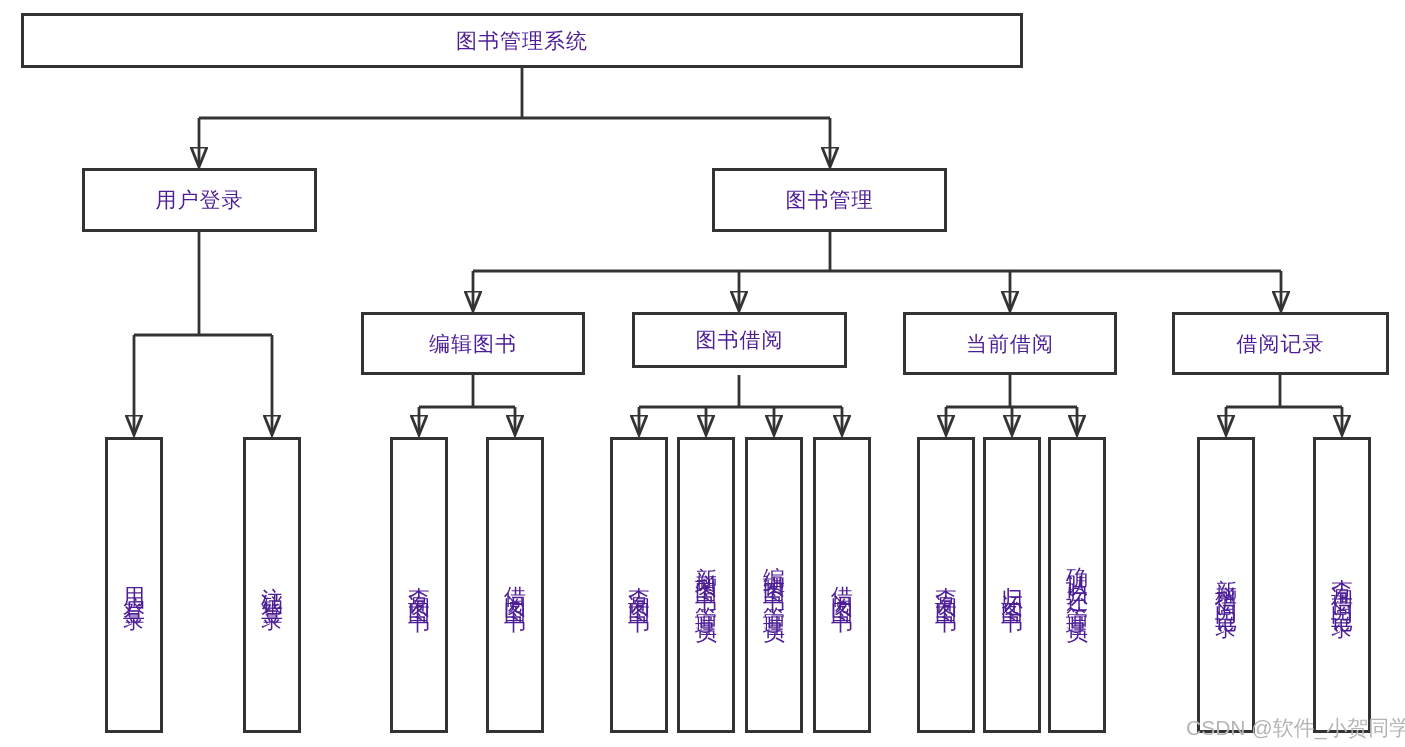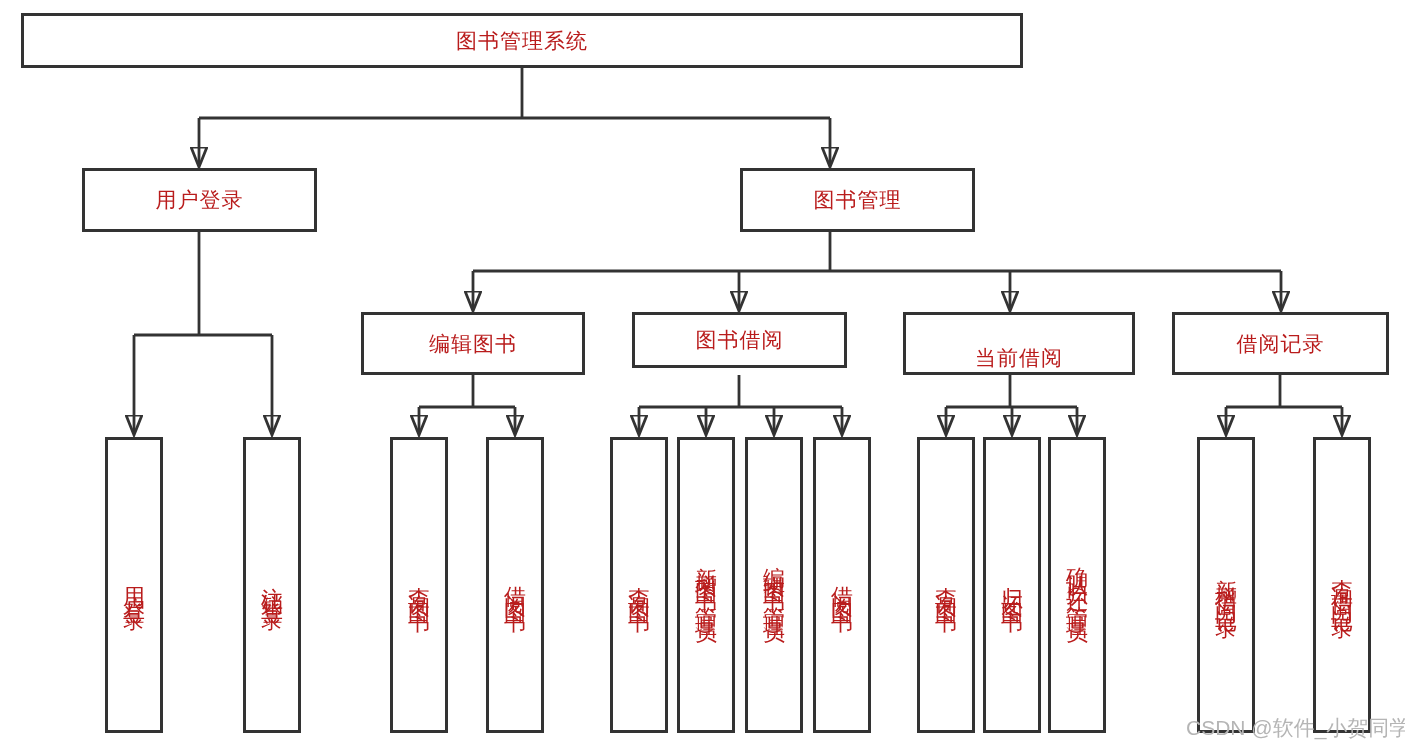--- a/index.html
+++ b/index.html
@@ -23,44 +23,44 @@
     height: 747px;
   }
   .node {
     position: absolute;
     box-sizing: border-box;
     border: 3px solid #333333;
     background: #ffffff;
     display: flex;
     align-items: center;
     justify-content: center;
-    color: #b91c1c;
+    color: #4c1d95;
   }
   .h-box {
     font-size: 21px;
     letter-spacing: 1px;
     white-space: nowrap;
   }
   .v-box .v-label {
     writing-mode: vertical-rl;
     text-orientation: mixed;
     font-size: 22px;
     letter-spacing: 8px;
     line-height: 1;
     white-space: nowrap;
   }
   
   .n-root       { left: 21px;   top: 13px;  width: 1002px; height: 55px; }
   
   .n-userlogin  { left: 82px;   top: 168px; width: 235px;  height: 64px; }
-  .n-bookmgmt   { left: 712px;  top: 168px; width: 235px;  height: 64px; margin-left: 28px; }
+  .n-bookmgmt   { left: 712px;  top: 168px; width: 235px;  height: 64px; }
   
   .n-newbook    { left: 361px;  top: 312px; width: 224px;  height: 63px; }
   .n-borrow     { left: 632px;  top: 312px; width: 215px;  height: 56px; }
-  .n-current    { left: 903px;  top: 312px; width: 232px;  height: 63px; align-items: flex-end; }
+  .n-current    { left: 903px;  top: 312px; width: 214px;  height: 63px; }
   .n-records    { left: 1172px; top: 312px; width: 217px;  height: 63px; }
   
   .leaf { top: 437px; width: 58px; height: 296px; }
   .n-l-g1a { left: 105px; }
   .n-l-g1b { left: 243px; }
   .n-l-g2a { left: 390px; }
   .n-l-g2b { left: 486px; }
   .n-l-g3a { left: 610px; }
   .n-l-g3b { left: 677px; }
   .n-l-g3c { left: 745px; }

